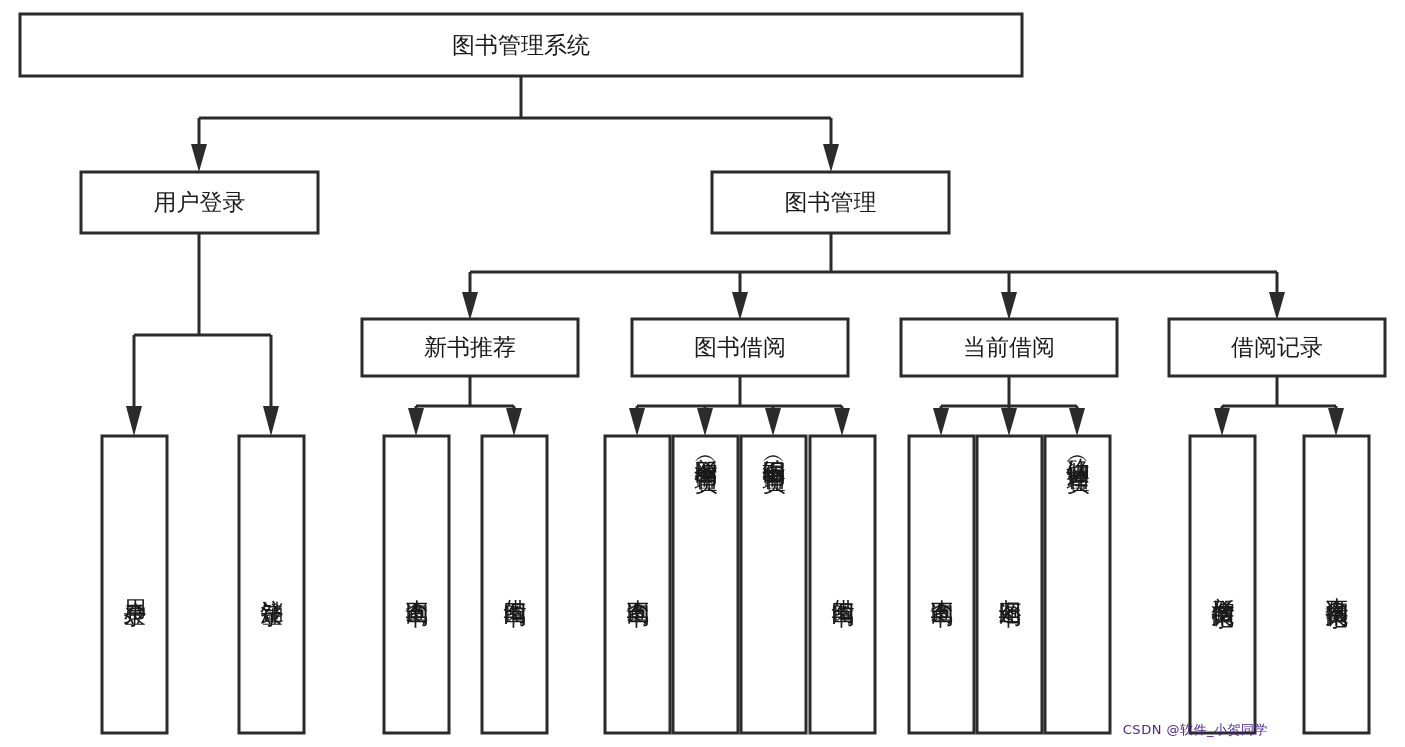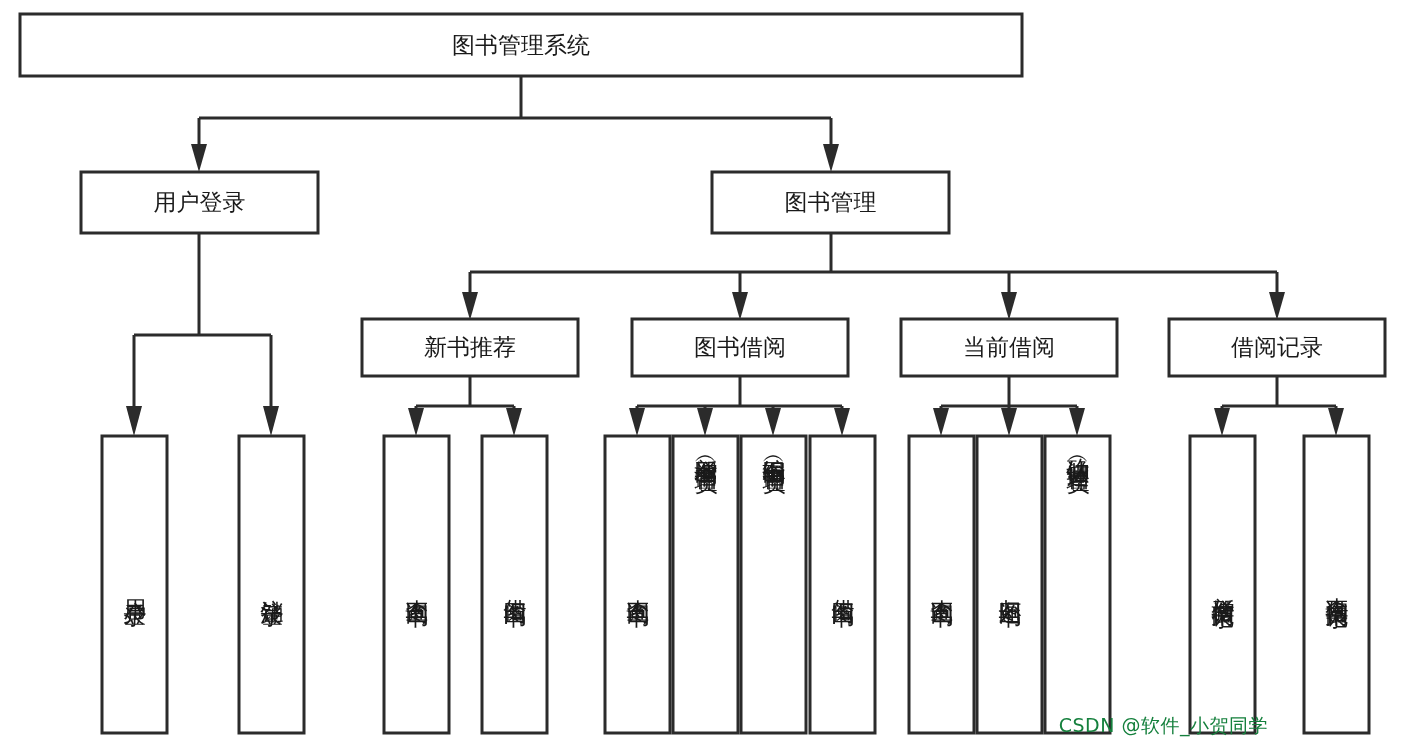--- a/index.html
+++ b/index.html
@@ -66,22 +66,22 @@
     letter-spacing: 2px;
     color: #1a1a1a;
     white-space: nowrap;
     text-align: center;
   }
   .watermark {
     position: absolute;
     right: 14px;
     bottom: 8px;
     font-family: "DejaVu Sans", "Liberation Sans", sans-serif;
-    font-size: 19px;
-    color: #15803d;
+    font-size: 13px;
+    color: #4c1d95;
     letter-spacing: 0.5px;
     user-select: none;
     white-space: nowrap;
   }
 </style>
 </head>
 <body>
 
 <div id="diagram-root">
 

